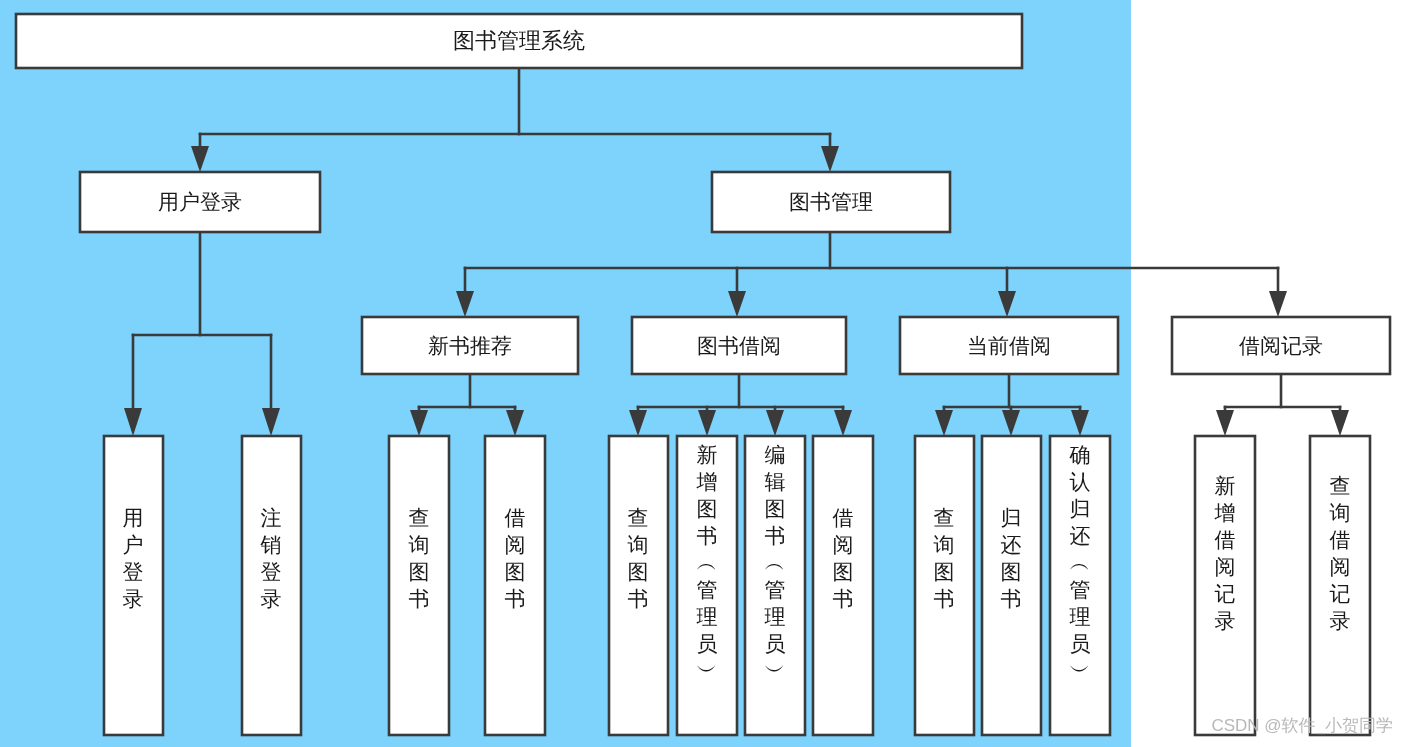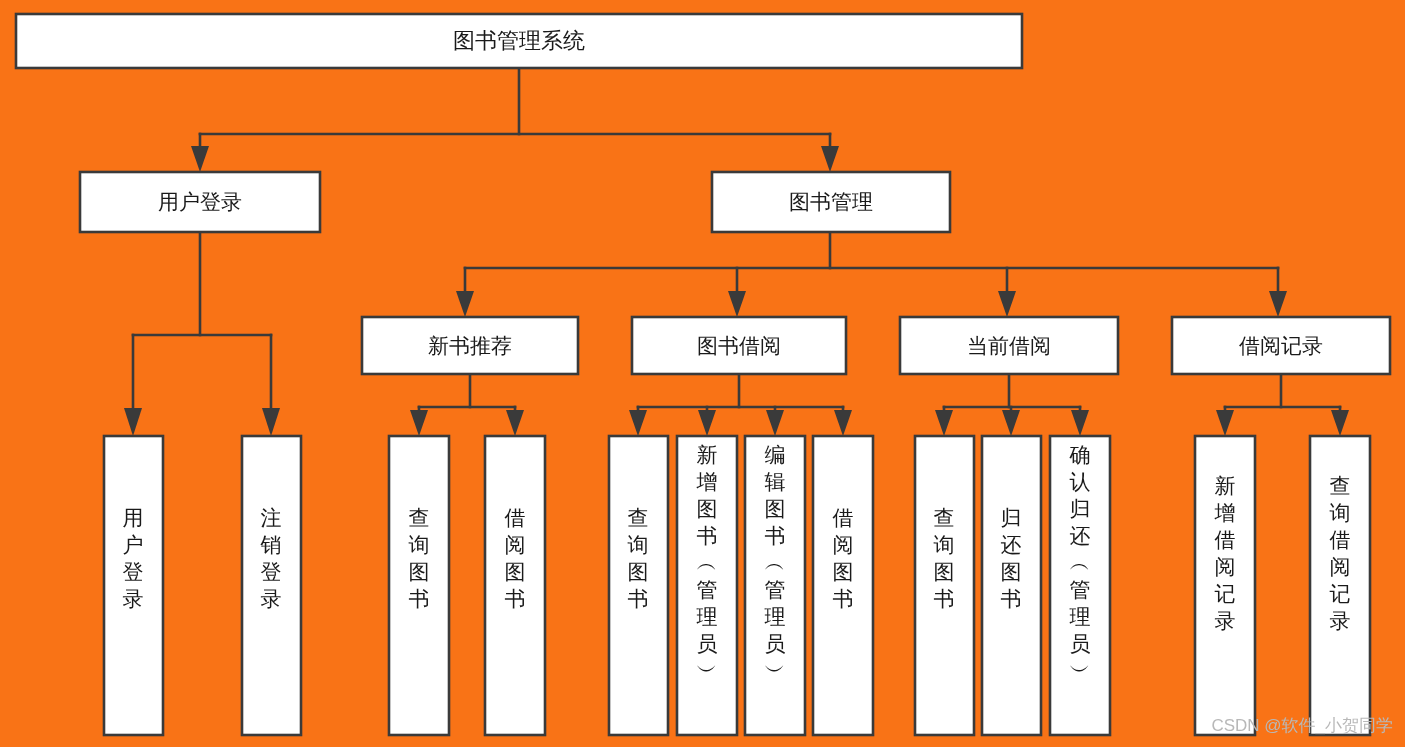--- a/index.html
+++ b/index.html
@@ -8,23 +8,23 @@
     background: #ffffff;
   }
   body {
     width: 1405px;
     height: 747px;
     font-family: "Liberation Sans", "DejaVu Sans", sans-serif;
     overflow: hidden;
   }
   #diagram-root {
     position: relative;
-    width: 1405px;
+    width: 1131px;
     height: 747px;
-    background: #f97316;
+    background: #7dd3fc;
   }
   svg.diagram-canvas {
     position: absolute;
     left: 0;
     top: 0;
     width: 1405px;
     height: 747px;
   }
   .node-box {
     fill: #ffffff;

